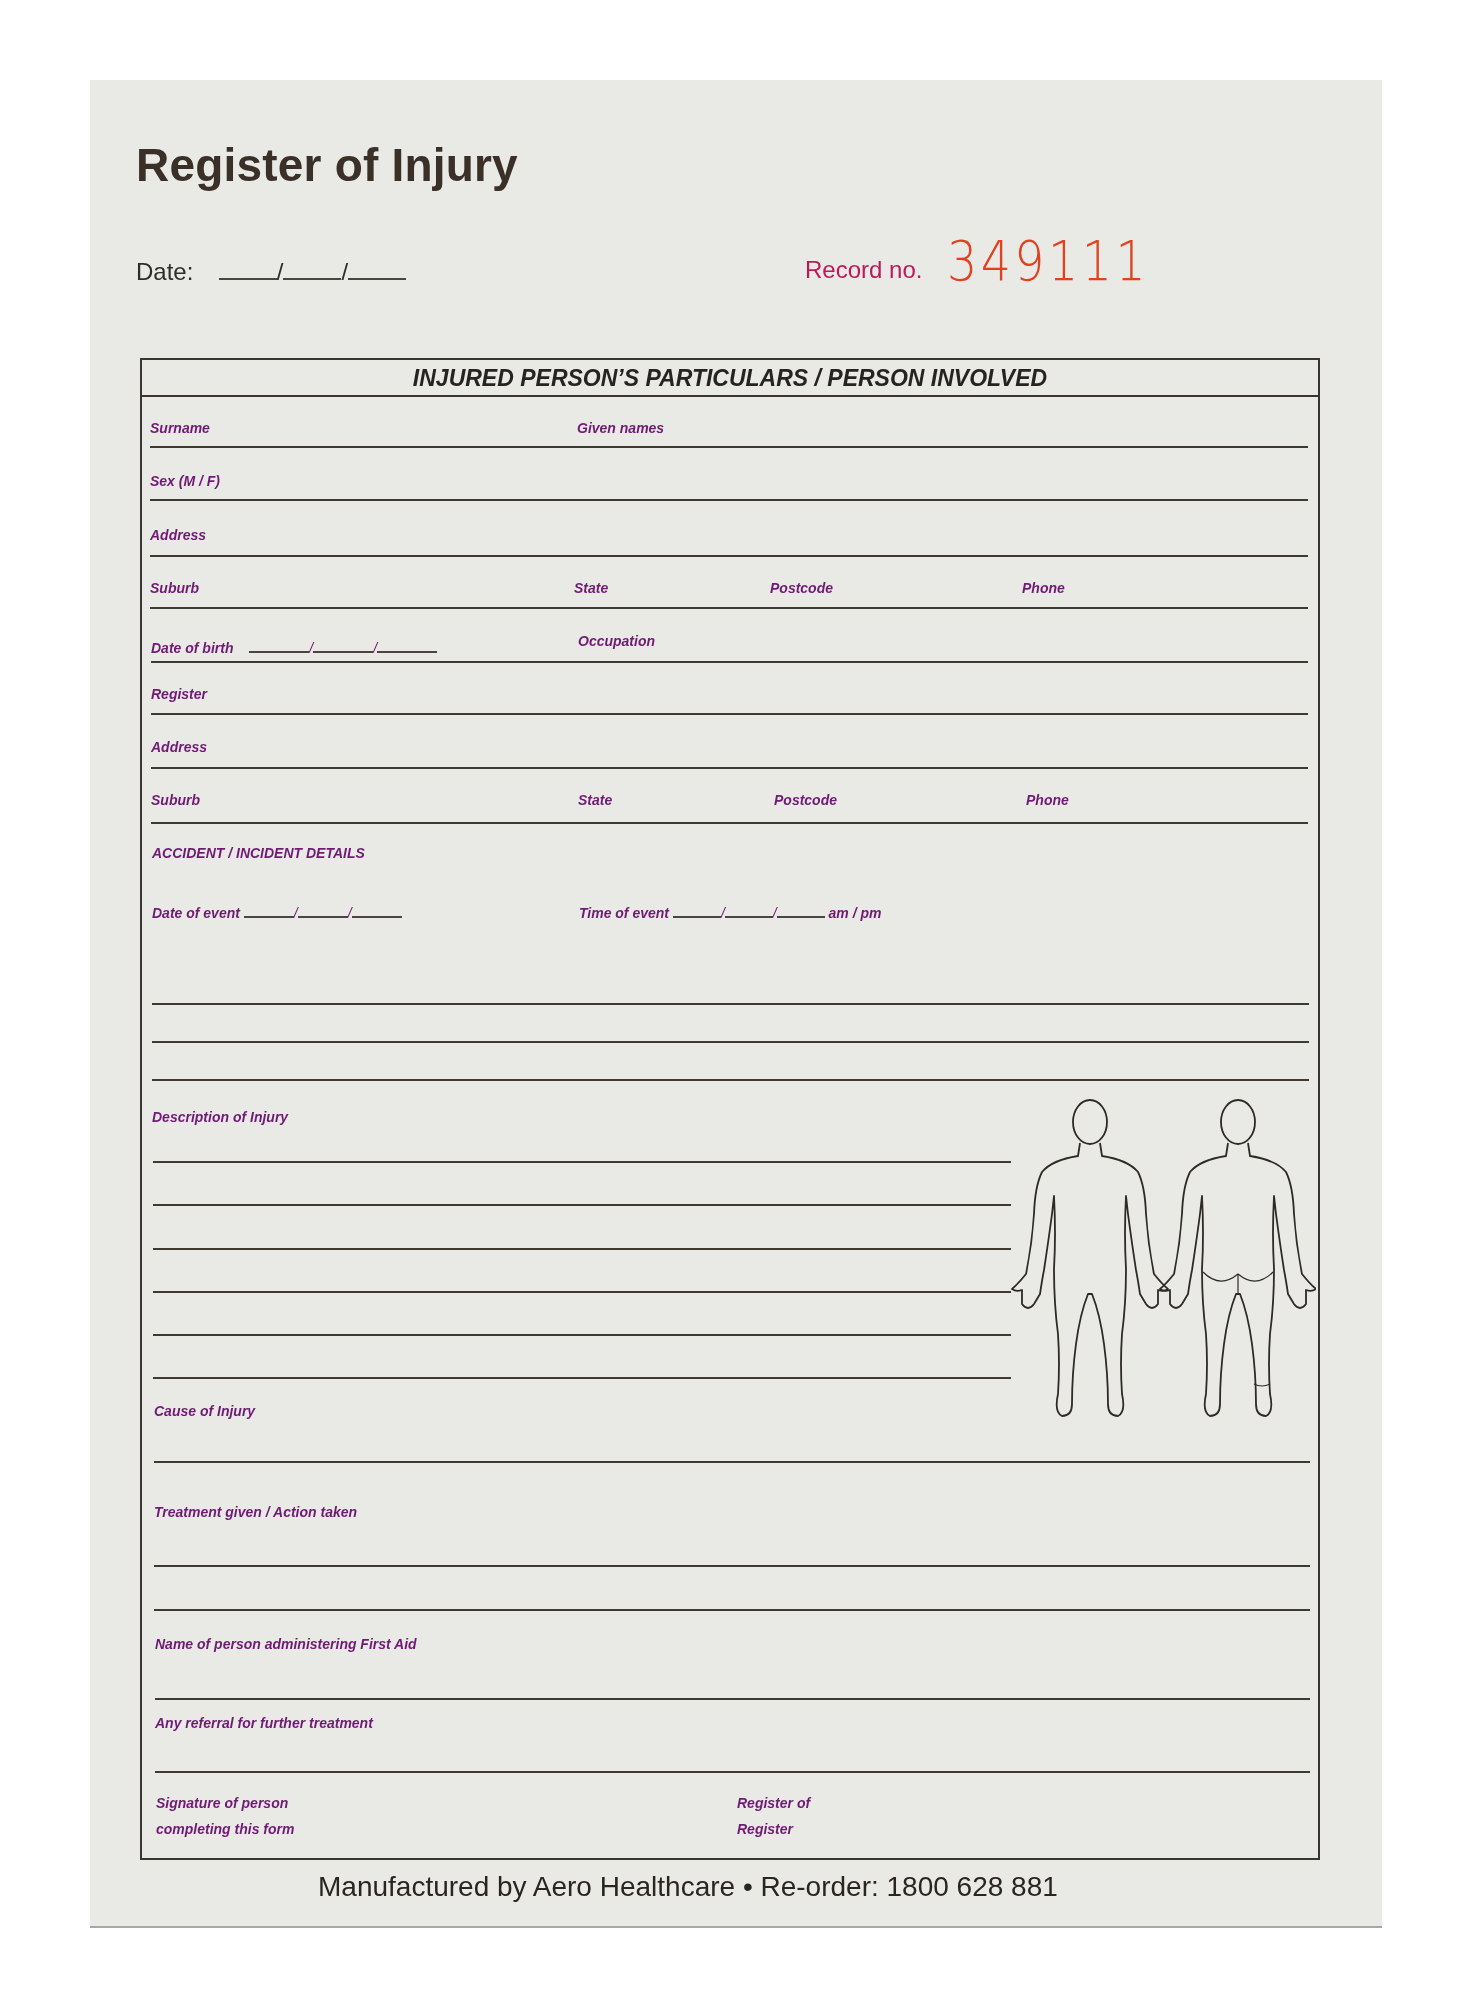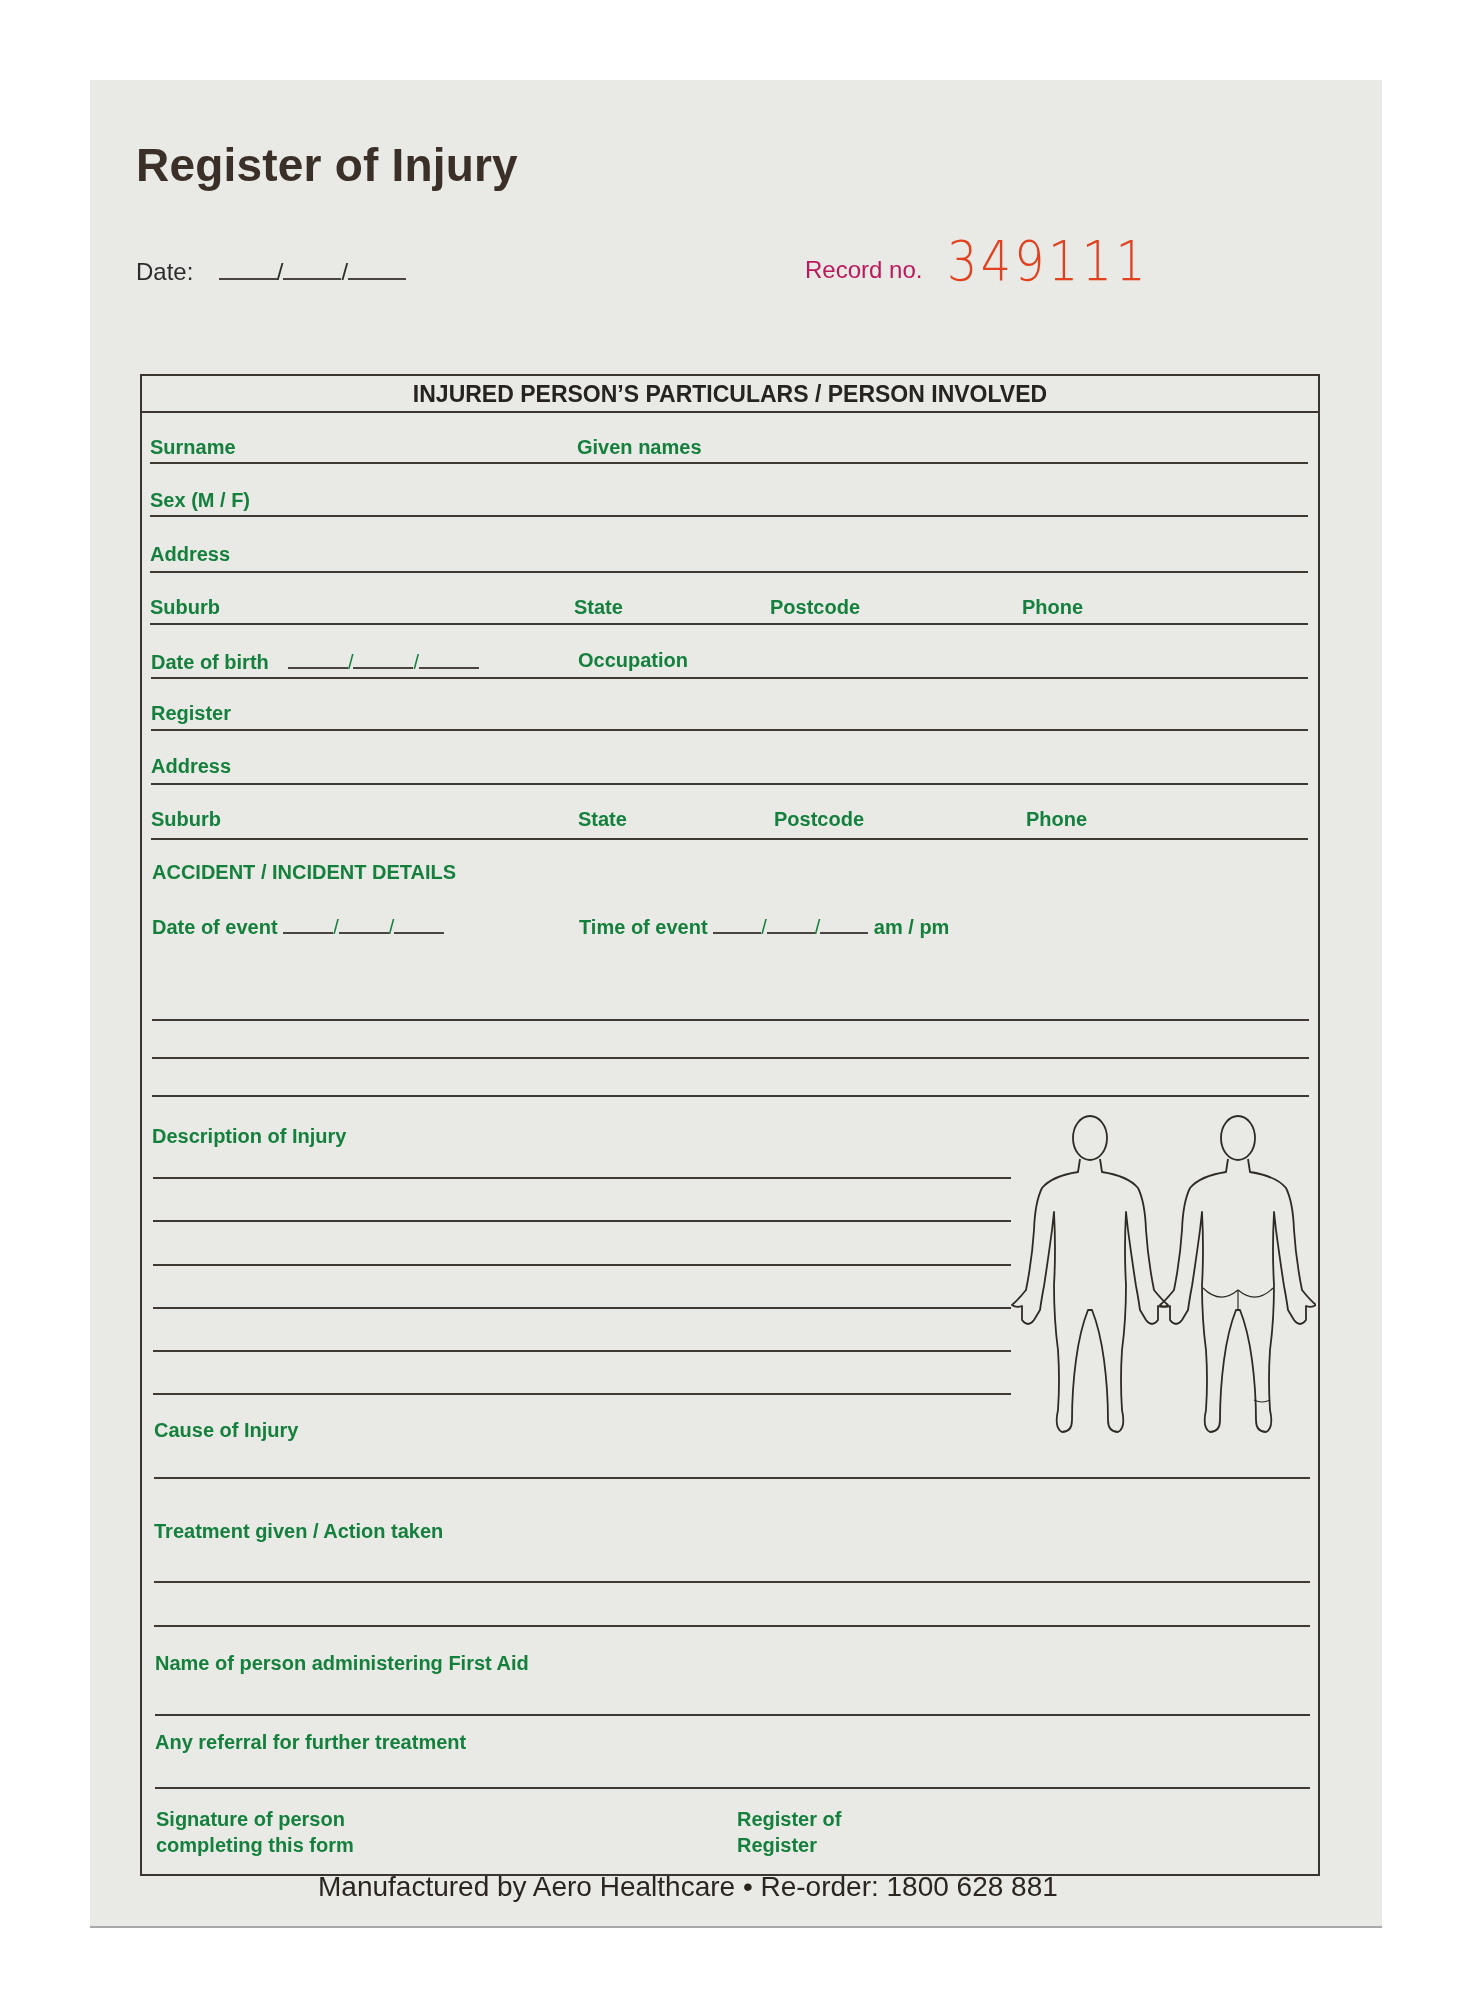--- a/index.html
+++ b/index.html
@@ -6,24 +6,24 @@
   body { width:1477px; height:2014px; background:#ffffff; position:relative; overflow:hidden;
          font-family:"Liberation Sans", sans-serif; color:#2b2520; }
   .paper { position:absolute; left:90px; top:80px; width:1292px; height:1846px;
            background:#e9eae5; border-bottom:2px solid #a9a8a8; }
   .abs { position:absolute; white-space:nowrap; }
   .title { left:136px; top:138px; font-size:46px; font-weight:bold; color:#3a3028; letter-spacing:0.2px; }
   .date-lbl { left:136px; top:258px; font-size:24px; color:#2d2d2d; }
   .blank { display:inline-block; border-bottom:2px solid #4a4540; height:20px; vertical-align:baseline; }
   .rec-lbl { left:805px; top:256px; font-size:24px; color:#be185d; }
   .rec-num { left:947px; top:228px; font-size:56px; color:#e2411f; font-family:"DejaVu Sans", sans-serif; font-weight:200; letter-spacing:4px; transform:scaleX(0.85); transform-origin:left; }
-  .box { position:absolute; left:140px; top:374px; width:1176px; height:1498px; border:2px solid #3b3530; }
+  .box { position:absolute; left:140px; top:358px; width:1176px; height:1498px; border:2px solid #3b3530;font-style:italic; }
   .hdr { position:absolute; left:0; top:0; width:100%; height:35px; border-bottom:2px solid #3b3530;
          text-align:center; font-size:23px; font-weight:bold; line-height:36px; color:#272320; }
-  .lbl { position:absolute; font-size:20px; color:#15803d; white-space:nowrap; }
+  .lbl { position:absolute; font-size:14px; color:#701a75; white-space:nowrap; }
   .lbl.b { font-weight:bold; }
   .rule { position:absolute; height:0; border-top:2px solid #3e3a32; }
   .footer { left:318px; top:1871px; font-size:28px; font-weight:normal; color:#2b2520; }
   .figures { position:absolute; left:1010px; top:1088px; width:306px; height:330px; }
 </style>
 </head>
 <body>
 
 <div class="paper"></div>
 

